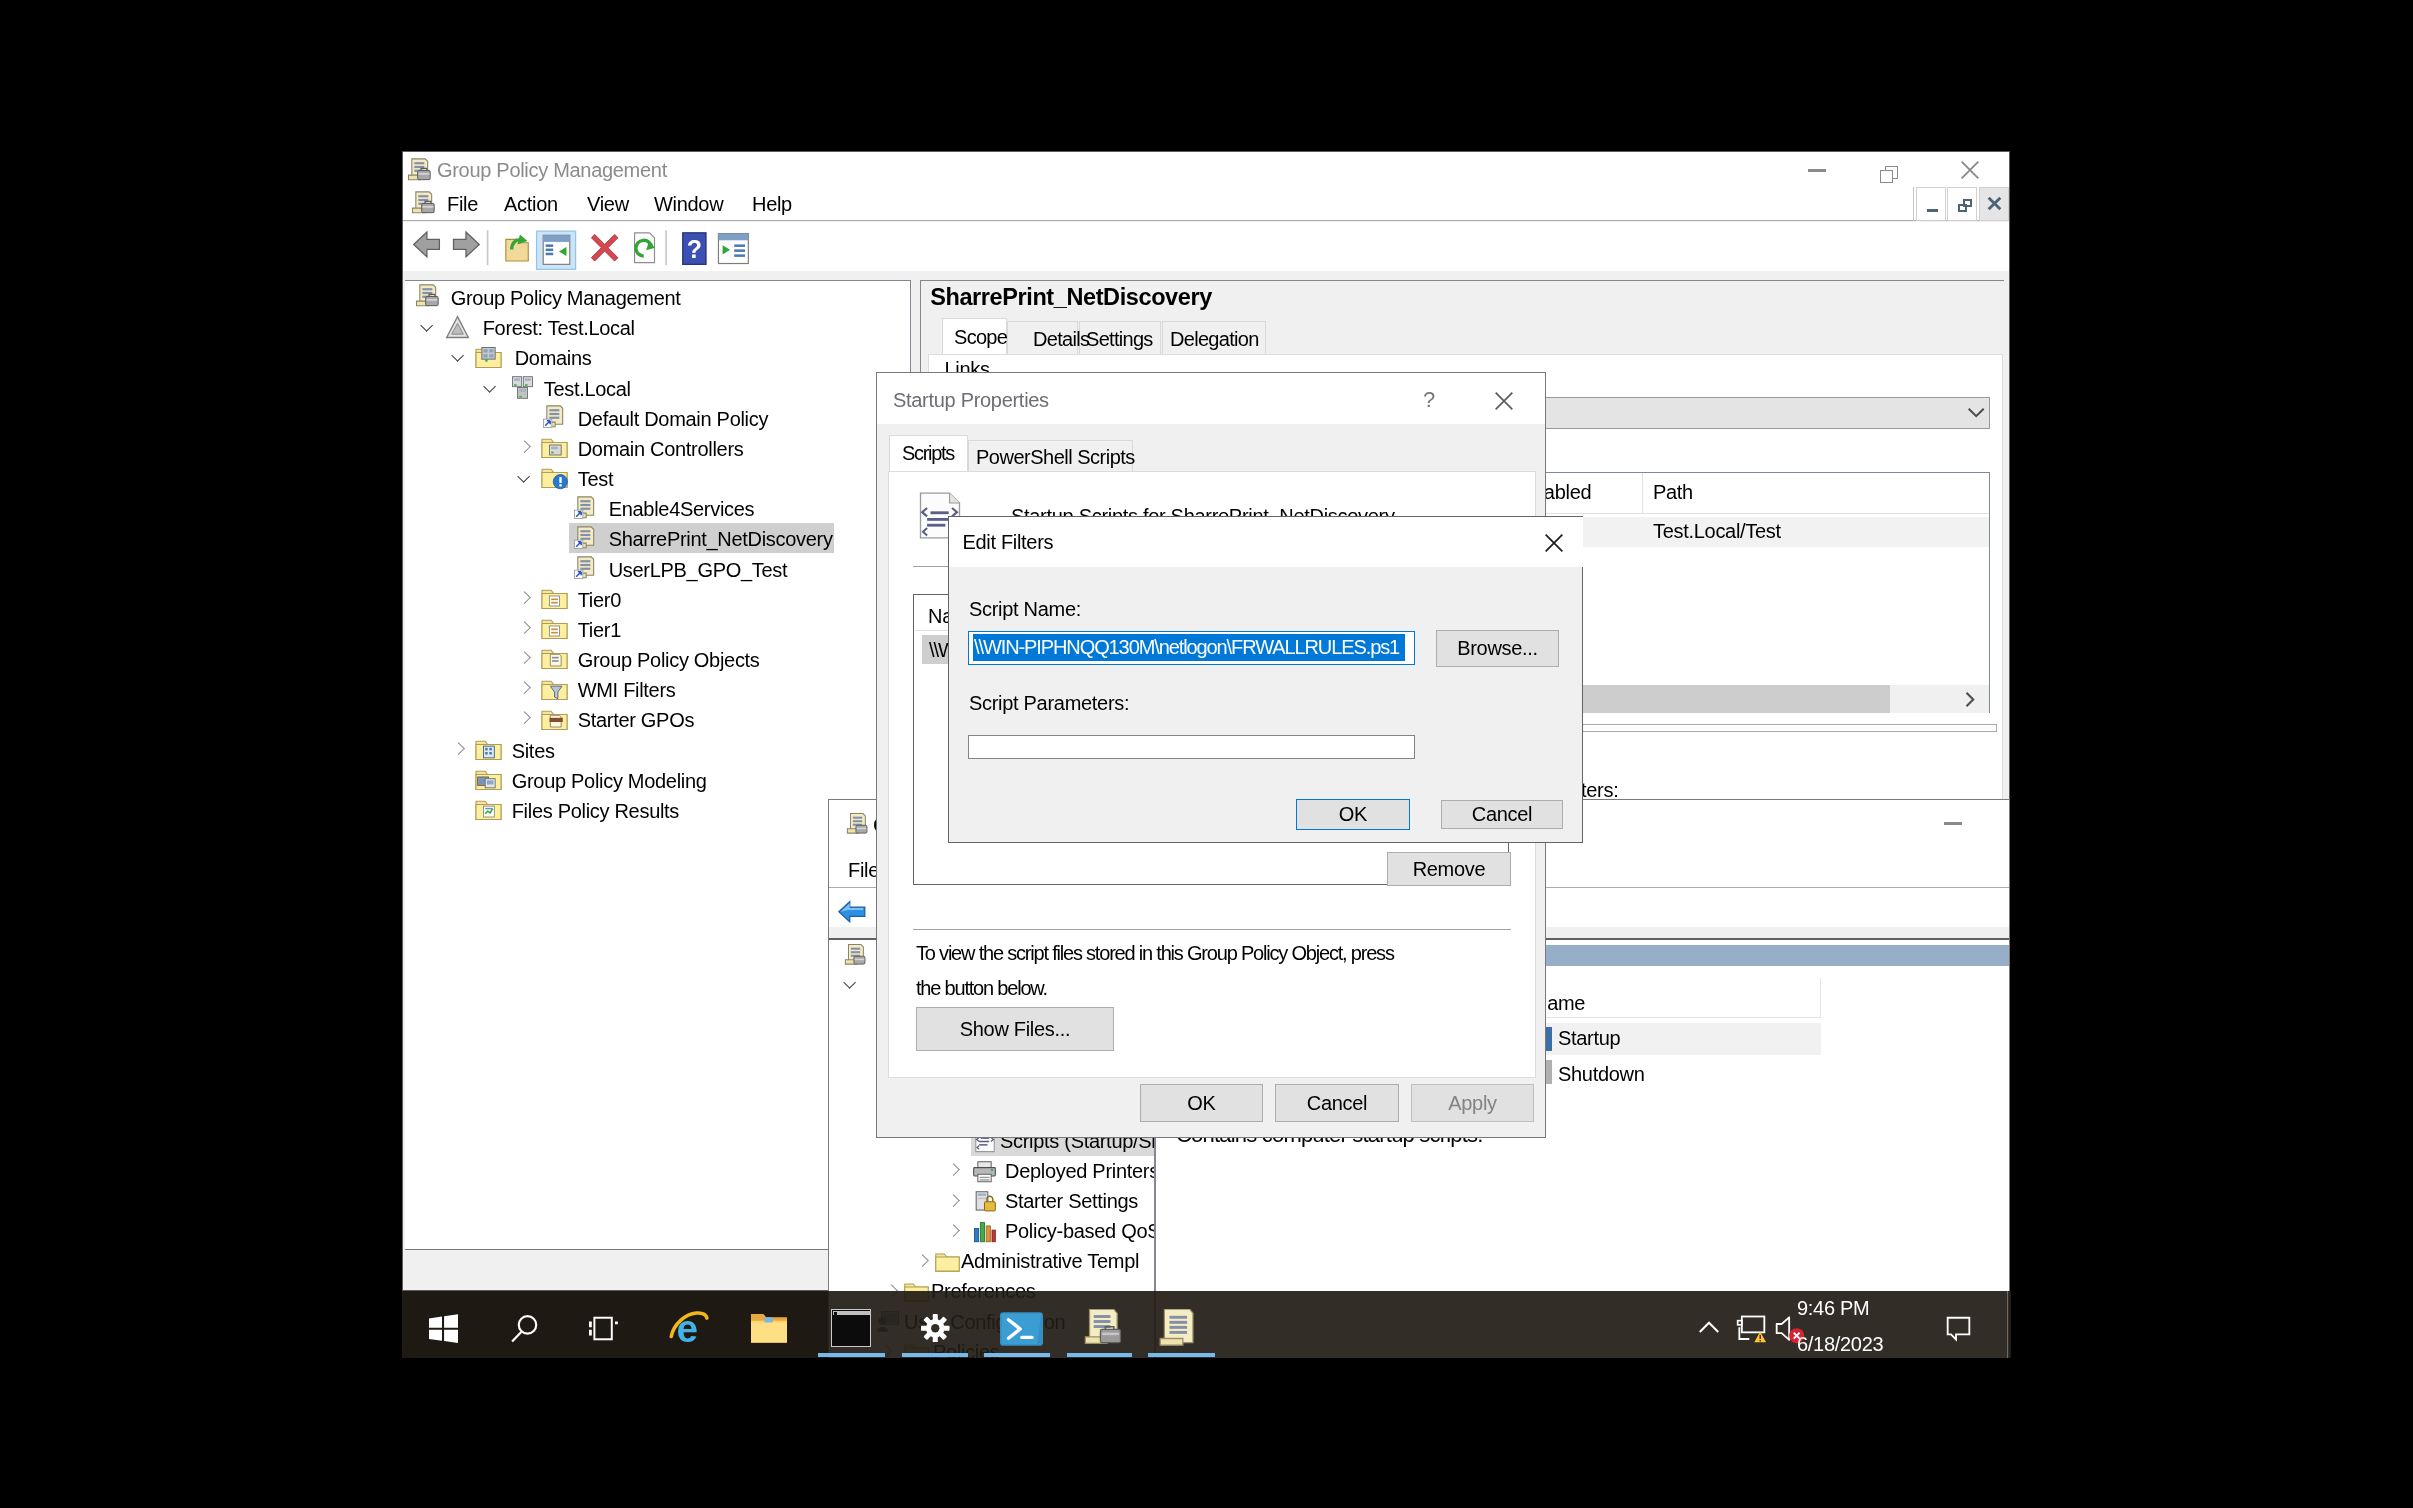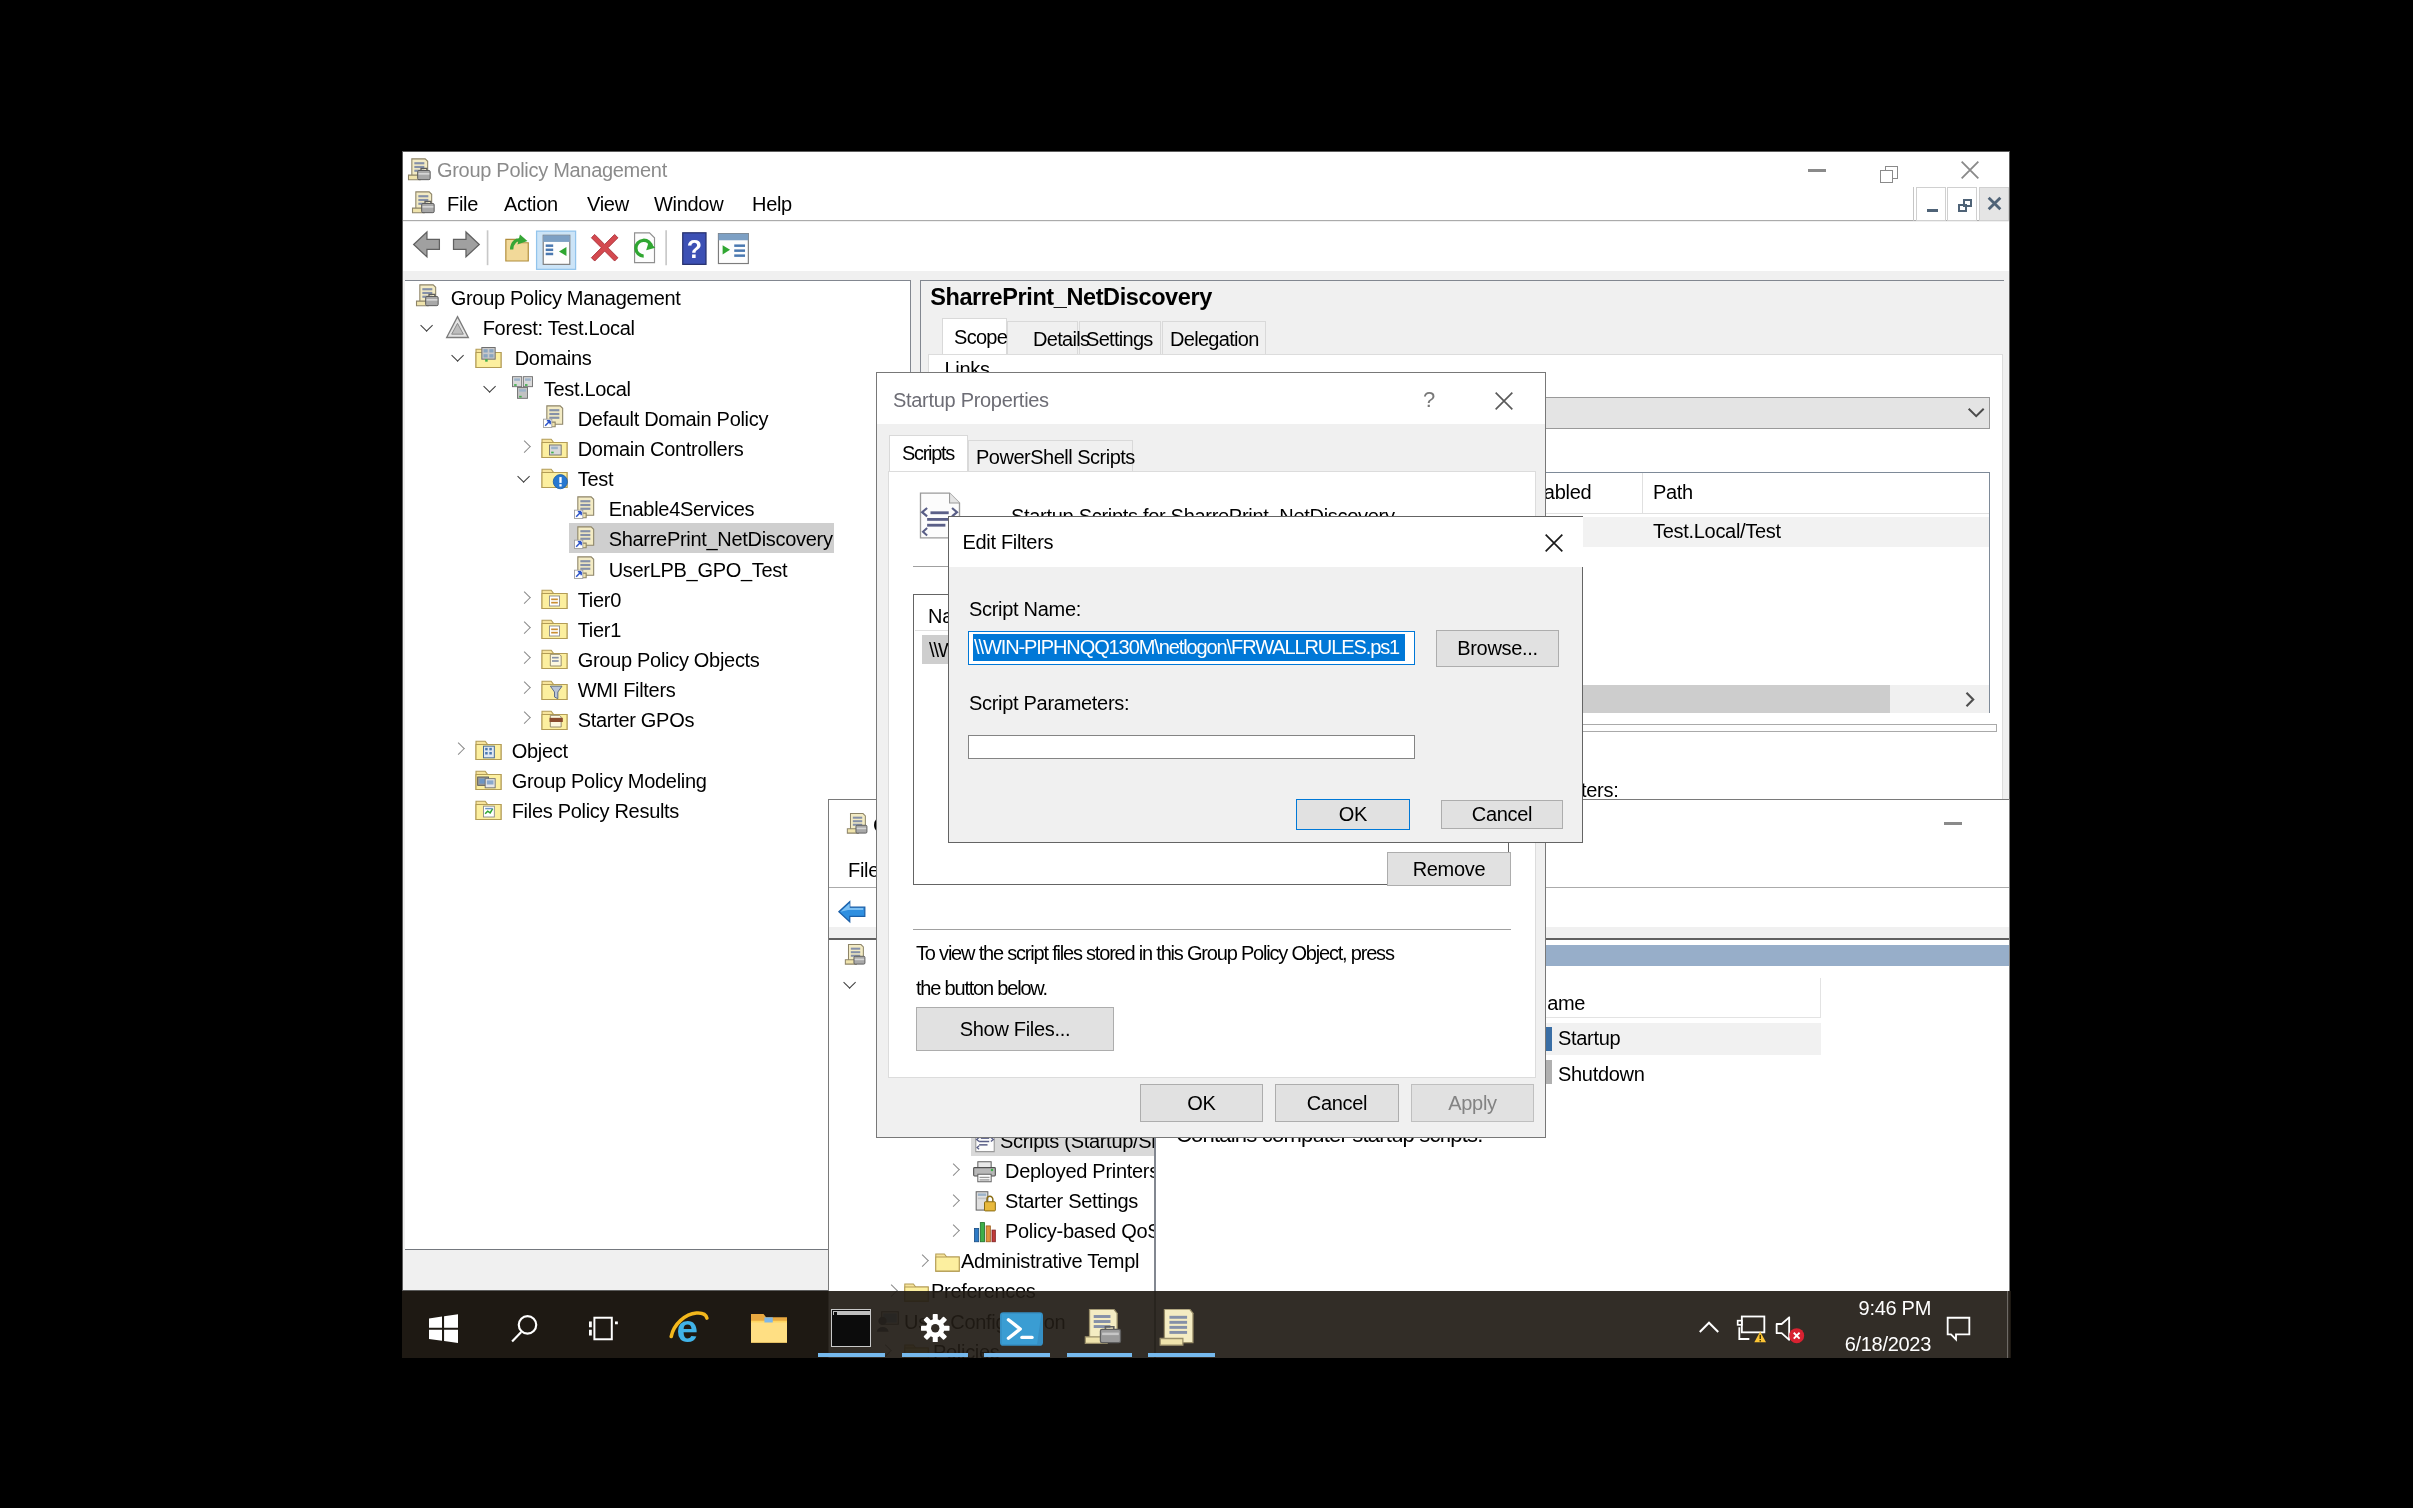--- a/index.html
+++ b/index.html
@@ -241,21 +241,21 @@
     <div class="chevclosed" style="left:49px;top:463px"></div>
     <div class="a" style="left:70px;top:456px"><svg width="27" height="25" viewBox="0 0 32 30">
             <path d="M1 5 L12 5 L15 9 L31 9 L31 27 L1 27 Z" fill="#f7e49c" stroke="#b39c55" stroke-width="1.3"></path>
             <path d="M1 9 L31 9 L31 27 L1 27 Z" fill="#fcef9f" stroke="#b39c55" stroke-width="1.3"></path>
             <rect x="10" y="11" width="13" height="14" fill="#dfe8f2" stroke="#4a6d96" stroke-width="1.2"></rect>
             <rect x="12" y="13" width="3" height="3" fill="#4a78b0"></rect>
             <rect x="17" y="13" width="3" height="3" fill="#4a78b0"></rect>
             <rect x="12" y="18" width="3" height="3" fill="#4a78b0"></rect>
             <rect x="17" y="18" width="3" height="3" fill="#4a78b0"></rect>
           </svg></div>
-    <div class="t" style="left:107px;top:458px">Object</div>
+    <div class="t" style="left:107px;top:458px">Sites</div>
     <div class="a" style="left:70px;top:486px"><svg width="27" height="25" viewBox="0 0 32 30">
             <path d="M1 5 L12 5 L15 9 L31 9 L31 27 L1 27 Z" fill="#f7e49c" stroke="#b39c55" stroke-width="1.3"></path>
             <path d="M1 9 L31 9 L31 27 L1 27 Z" fill="#fcef9f" stroke="#b39c55" stroke-width="1.3"></path>
             <rect x="3" y="12" width="13" height="10" fill="#9c9c9c" stroke="#565656" stroke-width="1.1"></rect>
             <rect x="5" y="14" width="9" height="6" fill="#6d95c4"></rect>
             <rect x="12" y="14" width="12" height="11" fill="#e6e6e6" stroke="#6f6f6f" stroke-width="1.1"></rect>
             <rect x="14" y="16" width="8" height="5" fill="#8aa8cc"></rect>
           </svg></div>
     <div class="t" style="left:107px;top:488px">Group Policy Modeling</div>
     <div class="a" style="left:70px;top:516px"><svg width="27" height="25" viewBox="0 0 32 30">
@@ -573,20 +573,20 @@
     <path d="M4 16 v14 h12" fill="none" stroke="#fff" stroke-width="2.2"></path>
     <path d="M22 34 L29 21 L36 34 Z" fill="#fdc535"></path>
     <rect x="28.2" y="25" width="1.8" height="5" fill="#4a3a00"></rect>
     <rect x="28.2" y="31.2" width="1.8" height="1.8" fill="#4a3a00"></rect>
   </svg>
   <svg class="a" style="left:1373px;top:22.6px" width="30" height="30" viewBox="0 0 36 36">
     <path d="M2 12 L8 12 L17 4 L17 31 L8 23 L2 23 Z" fill="none" stroke="#fff" stroke-width="2.2" stroke-linejoin="round"></path>
     <circle cx="26" cy="26" r="9" fill="#d82231"></circle>
     <path d="M22.5 22.5 L29.5 29.5 M29.5 22.5 L22.5 29.5" stroke="#fff" stroke-width="2.2"></path>
   </svg>
-  <div class="a" style="left:1395px;top:-0.8px;width:134px;height:67px;color:#fff;font-size:20px;line-height:36px;letter-spacing:-0.3px;text-align:right">9:46 PM<br>6/18/2023</div>
+  <div class="a" style="left:1395px;top:-0.8px;width:134px;height:67px;color:#fff;font-size:20px;line-height:36px;letter-spacing:-0.3px;text-align:left">9:46 PM<br>6/18/2023</div>
   <svg class="a" style="left:1544px;top:25px" width="25" height="26" viewBox="0 0 30 31">
     <path d="M2 2 L28 2 L28 22 L12 22 L12 28 L6 22 L2 22 Z" fill="none" stroke="#fff" stroke-width="2.2"></path>
   </svg>
   <div class="a" style="left:1605px;top:0;width:0.8px;height:67px;background:#6e6a66"></div>
 </div>
 </div>
 
 
 </body></html>

